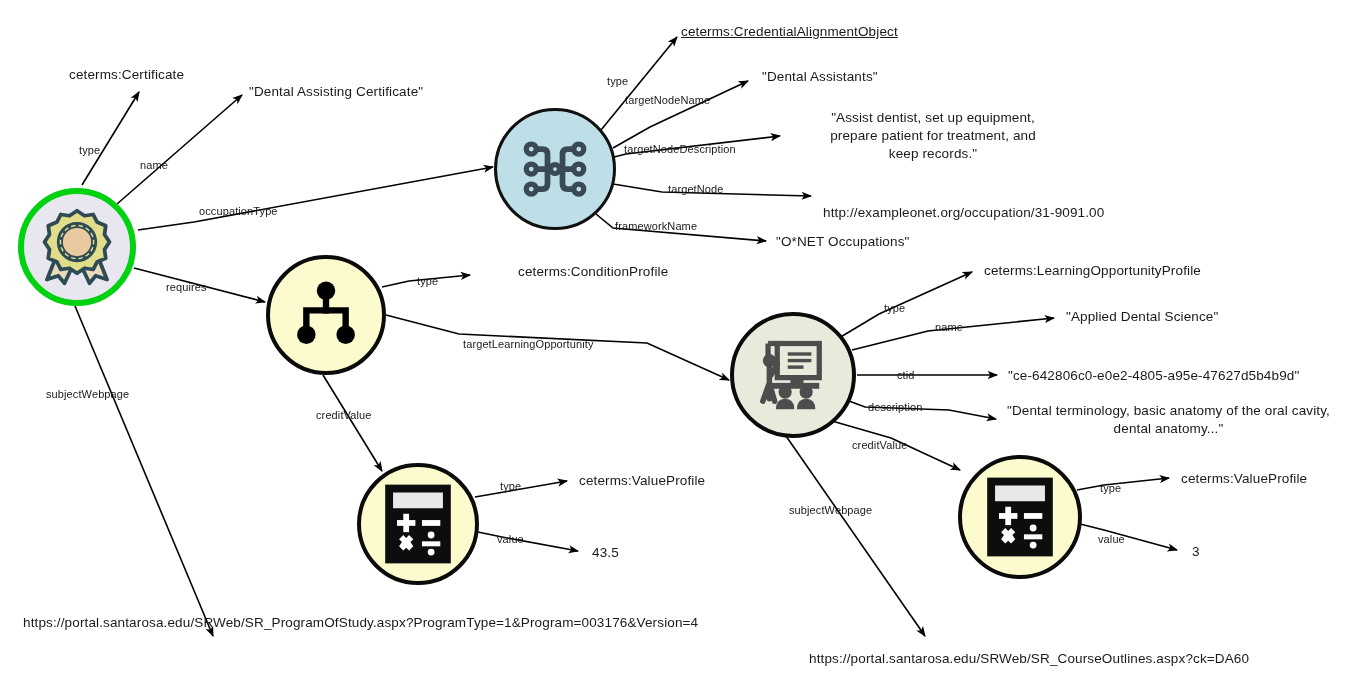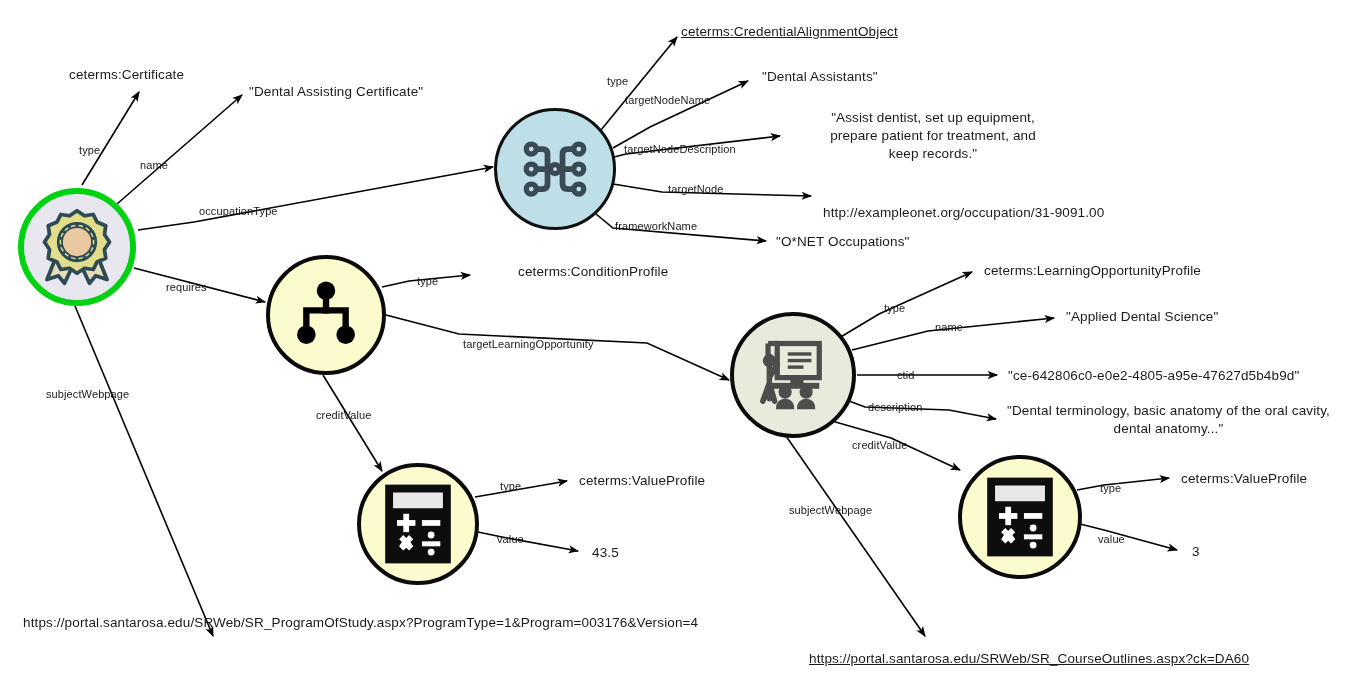--- a/index.html
+++ b/index.html
@@ -274,15 +274,15 @@
   <div class="lbl" style="left:1008px; top:367px;">"ce-642806c0-e0e2-4805-a95e-47627d5b4b9d"</div>
   <div class="lbl multi" style="left:1005px; top:402px; width:327px;">"Dental terminology, basic anatomy of the oral cavity, dental anatomy..."</div>
 
   <div class="lbl" style="left:579px; top:472px;">ceterms:ValueProfile</div>
   <div class="lbl" style="left:592px; top:544px;">43.5</div>
 
   <div class="lbl" style="left:1181px; top:470px;">ceterms:ValueProfile</div>
   <div class="lbl" style="left:1192px; top:543px;">3</div>
 
   <div class="lbl" style="left:23px; top:614px;">https://portal.santarosa.edu/SRWeb/SR_ProgramOfStudy.aspx?ProgramType=1&amp;Program=003176&amp;Version=4</div>
-  <div class="lbl" style="left:809px; top:650px;text-decoration:underline;">https://portal.santarosa.edu/SRWeb/SR_CourseOutlines.aspx?ck=DA60</div>
+  <div class="lbl" style="left:809px; top:650px;">https://portal.santarosa.edu/SRWeb/SR_CourseOutlines.aspx?ck=DA60</div>
 
 </div>
 
 </body></html>

